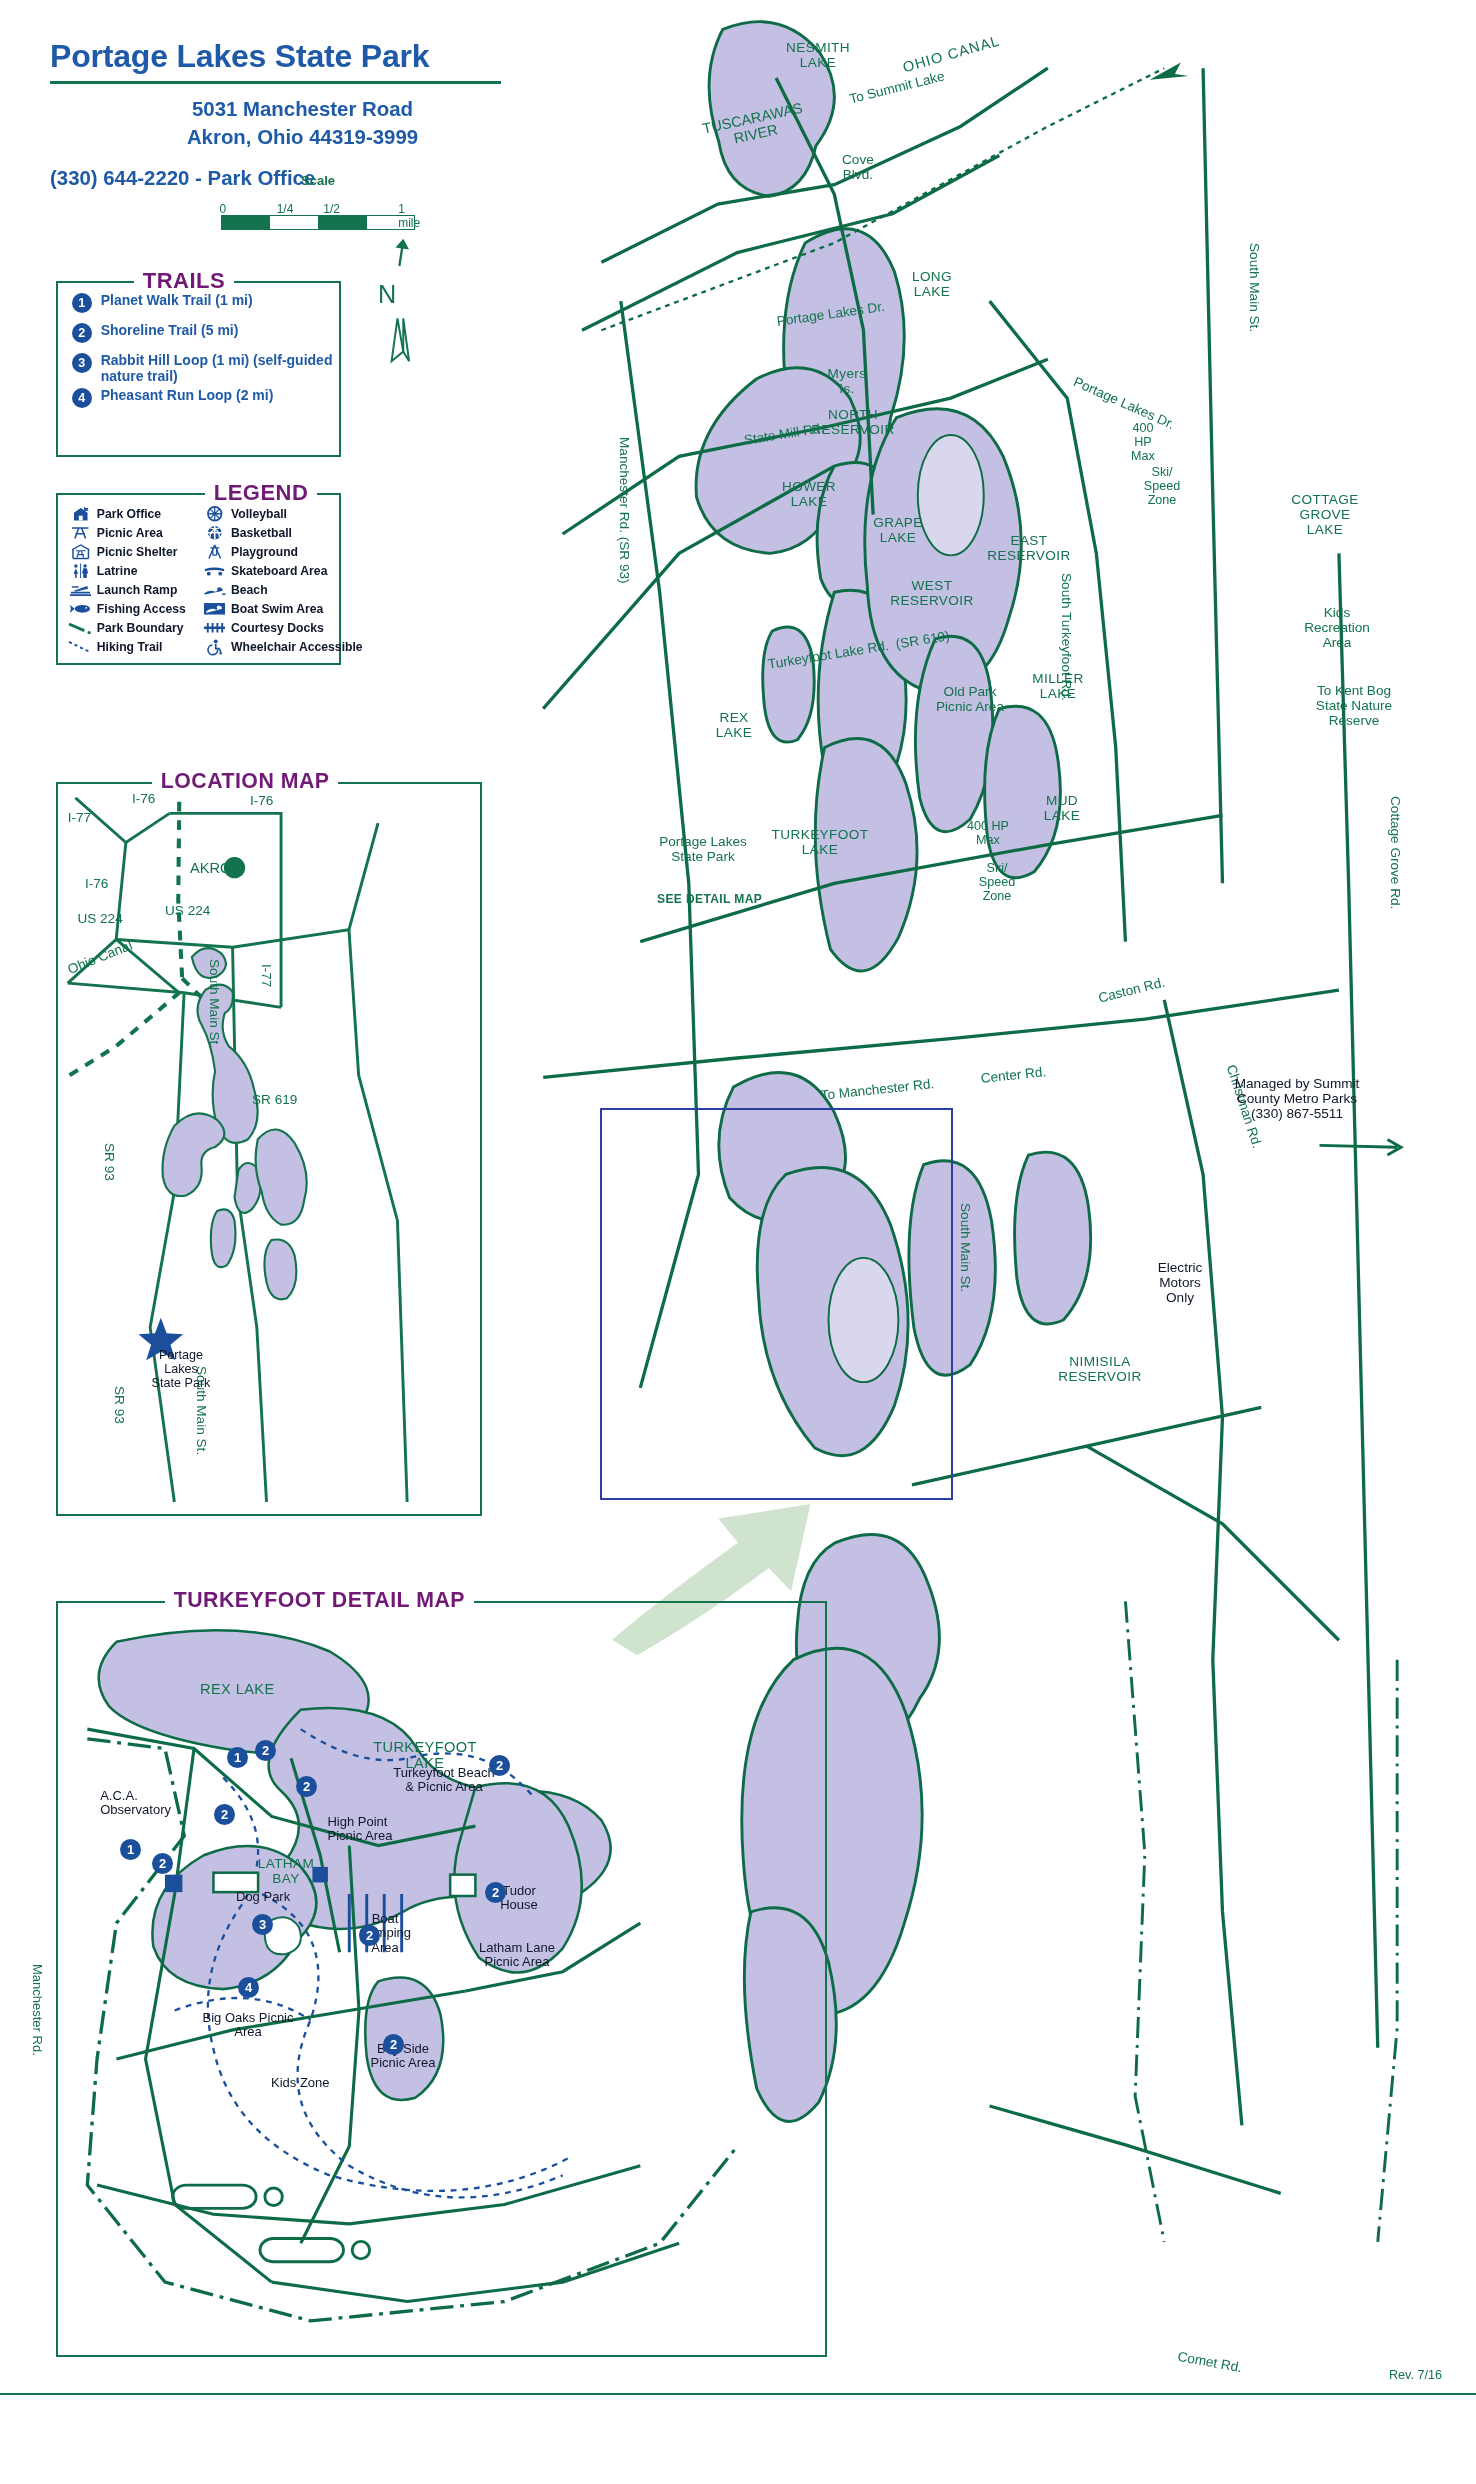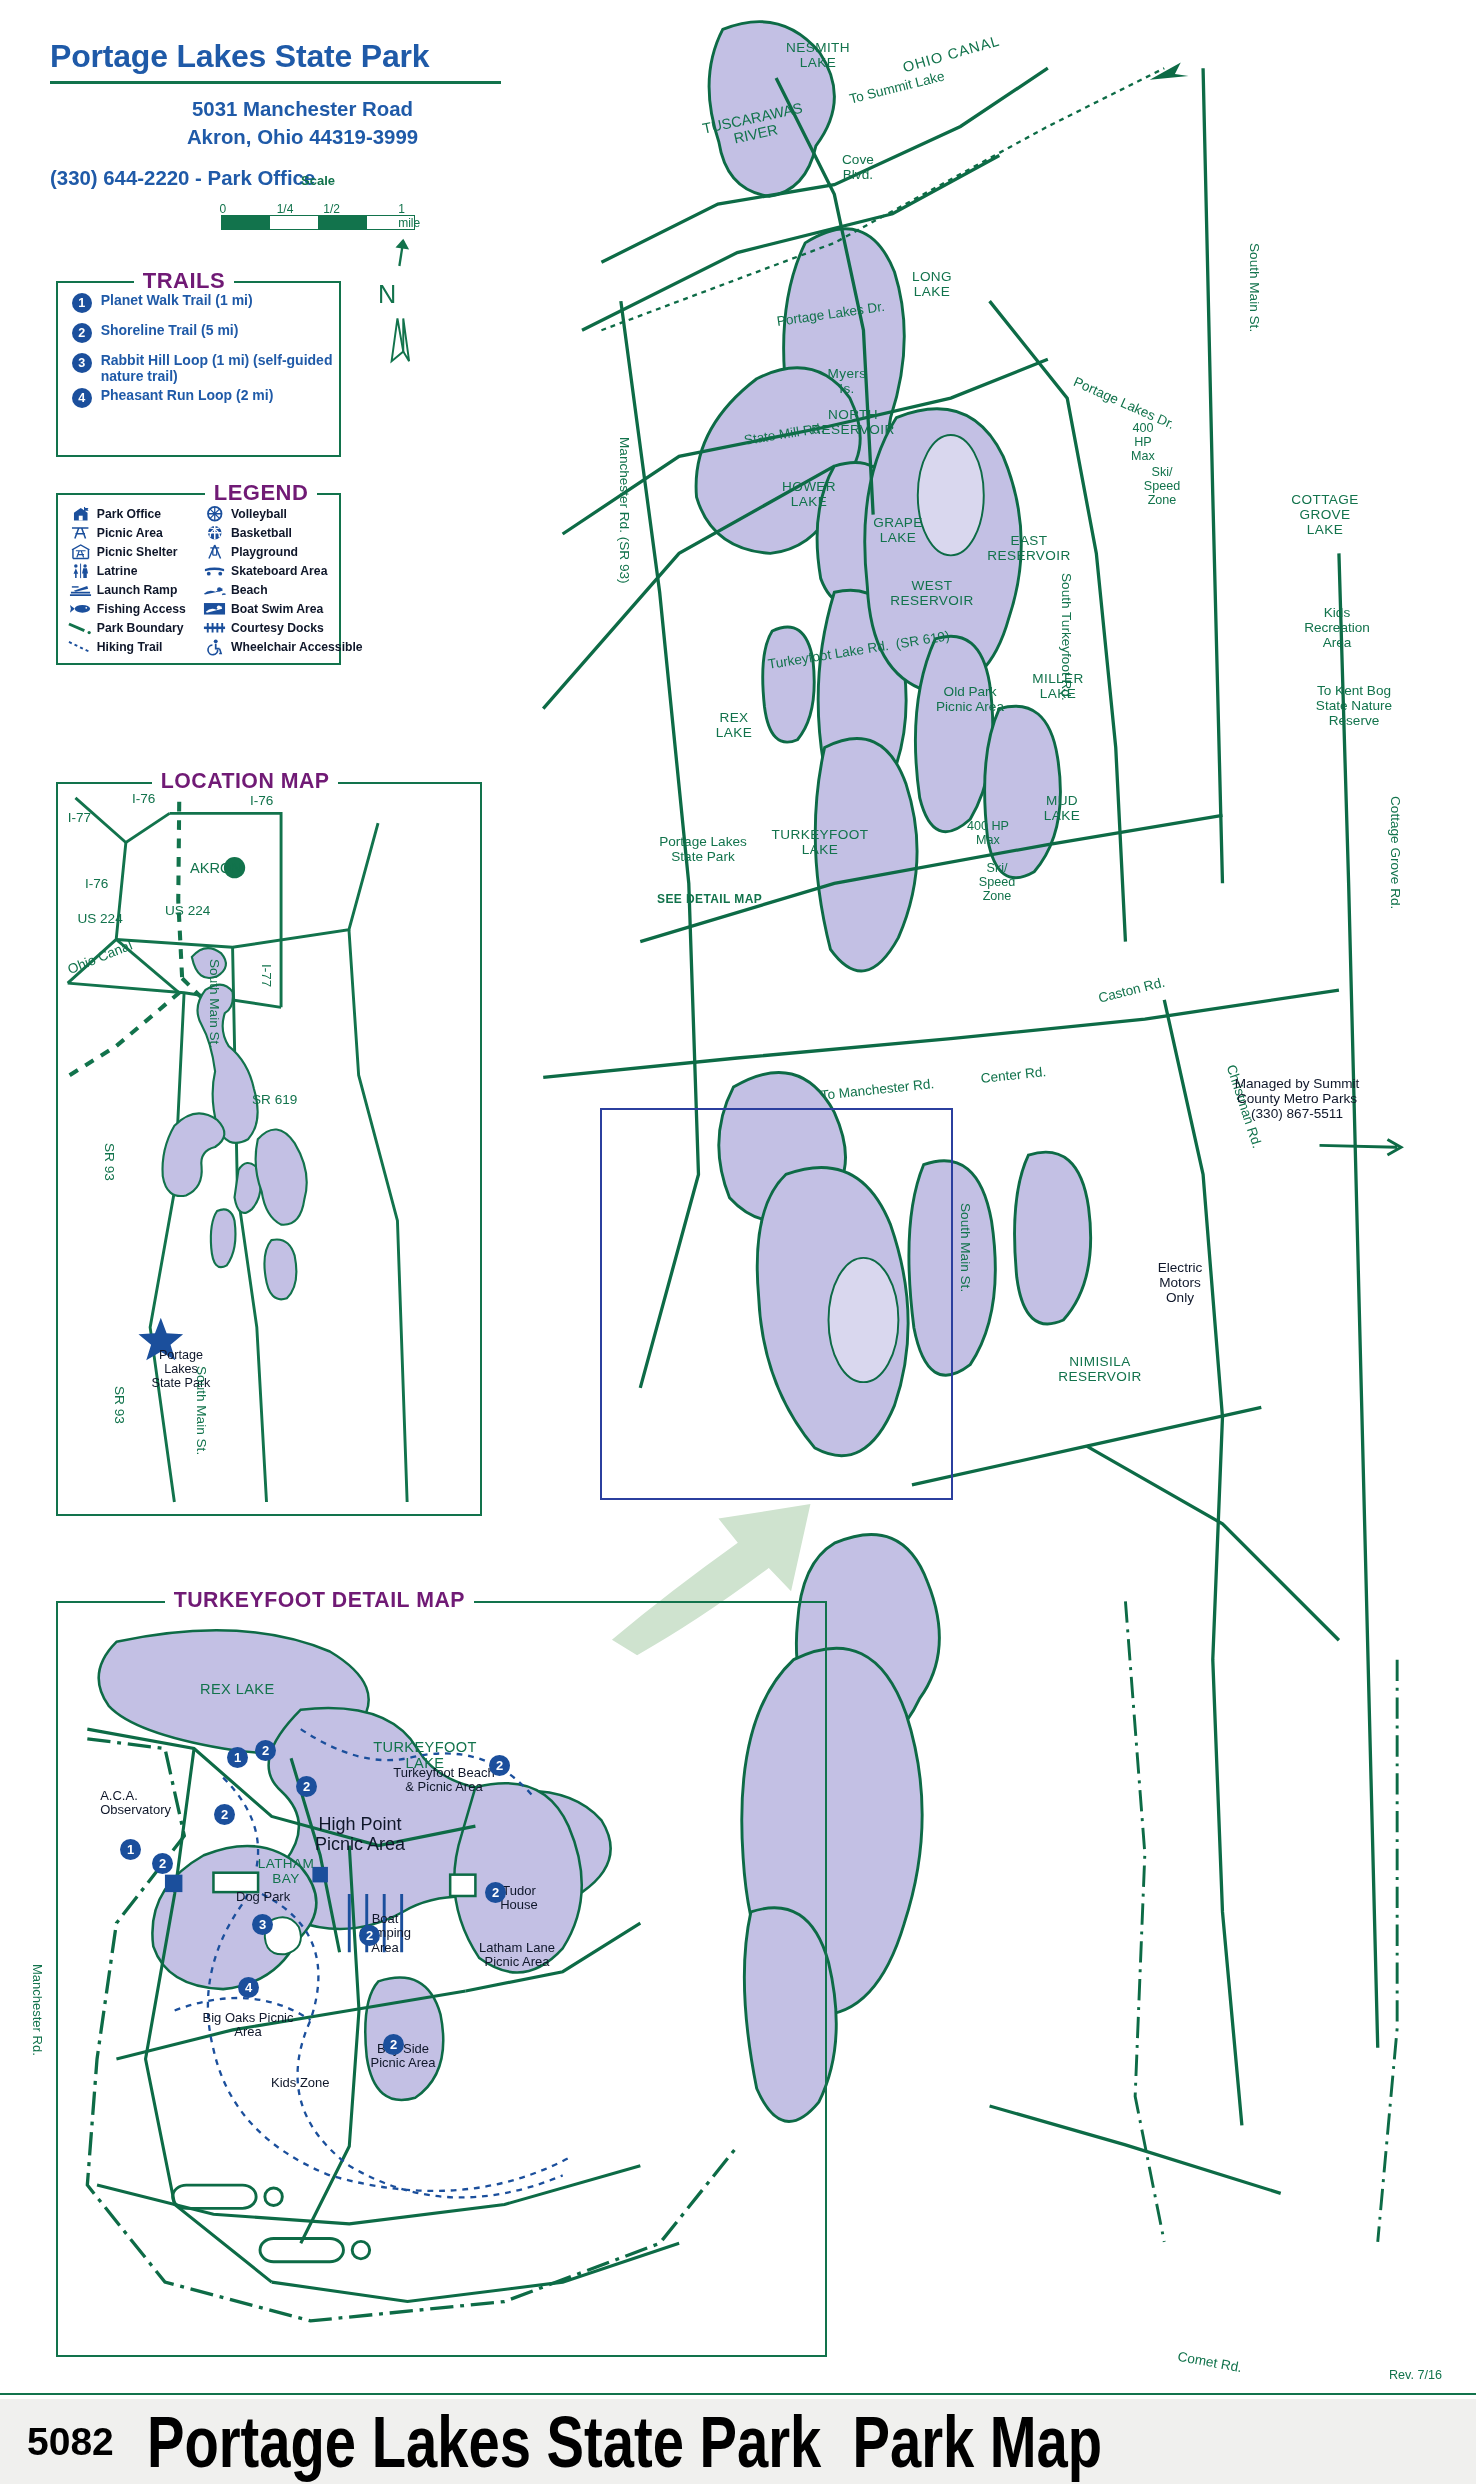--- a/index.html
+++ b/index.html
@@ -584,21 +584,21 @@
     </svg>
 
     
     <div class="ml caps" style="left:142px;top:78px;font-size:14.6px">REX LAKE</div>
     <div class="ml caps ctr" style="left:367px;top:136px;text-align:center;font-size:14.6px">TURKEYFOOT
 LAKE</div>
     <div class="ml caps ctr" style="left:228px;top:254px;text-align:center;font-size:13.6px">LATHAM
 BAY</div>
     <div class="ml b" style="left:-5.8px;top:186px;font-size:13px">A.C.A.
 Observatory</div>
-    <div class="ml b ctr" style="left:254px;top:212px;text-align:center;font-size:18px">High Point
+    <div class="ml b ctr" style="left:254px;top:212px;text-align:left;font-size:13px">High Point
 Picnic Area</div>
     <div class="ml b ctr" style="left:338px;top:163px;text-align:center;font-size:13px">Turkeyfoot Beach
 &amp; Picnic Area</div>
     <div class="ml b ctr" style="left:413px;top:281px;text-align:center;font-size:13px">Tudor
 House</div>
     <div class="ml b" style="left:130px;top:287px;font-size:13px">Dog Park</div>
     <div class="ml b ctr" style="left:279px;top:309px;text-align:center;font-size:13px">Boat
 Camping
 Area</div>
     <div class="ml b ctr" style="left:411px;top:338px;text-align:center;font-size:13px">Latham Lane
@@ -620,19 +620,15 @@
     <div class="marker" style="position:absolute;left:94px;top:250px">2</div>
     <div class="marker" style="position:absolute;left:194px;top:311px">3</div>
     <div class="marker" style="position:absolute;left:301px;top:322px">2</div>
     <div class="marker" style="position:absolute;left:180px;top:374px">4</div>
     <div class="marker" style="position:absolute;left:325px;top:431px">2</div>
     <div class="marker" style="position:absolute;left:427px;top:279px">2</div>
   </div>
 
   <div id="rev">Rev. 7/16</div>
   <div id="footer-rule"></div>
-  <div id="footer">
-    <div id="footer-num">5082</div>
-    <div id="footer-title">Portage Lakes State Park  Park Map</div>
-  </div>
 
 </div>
 
 
 </body></html>

